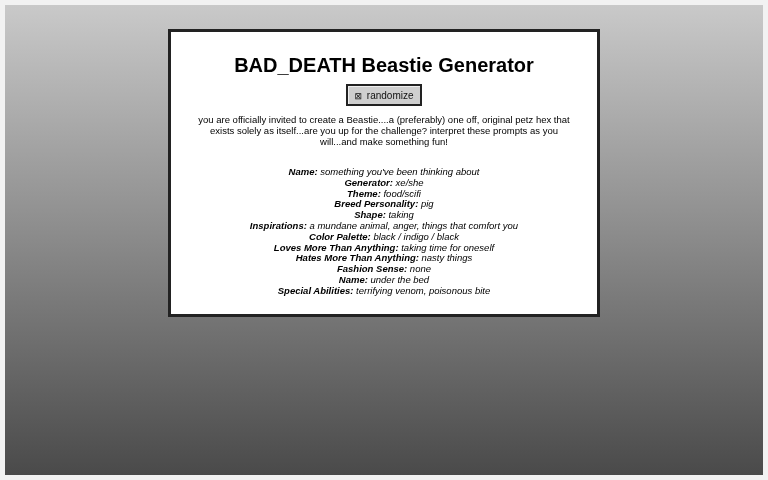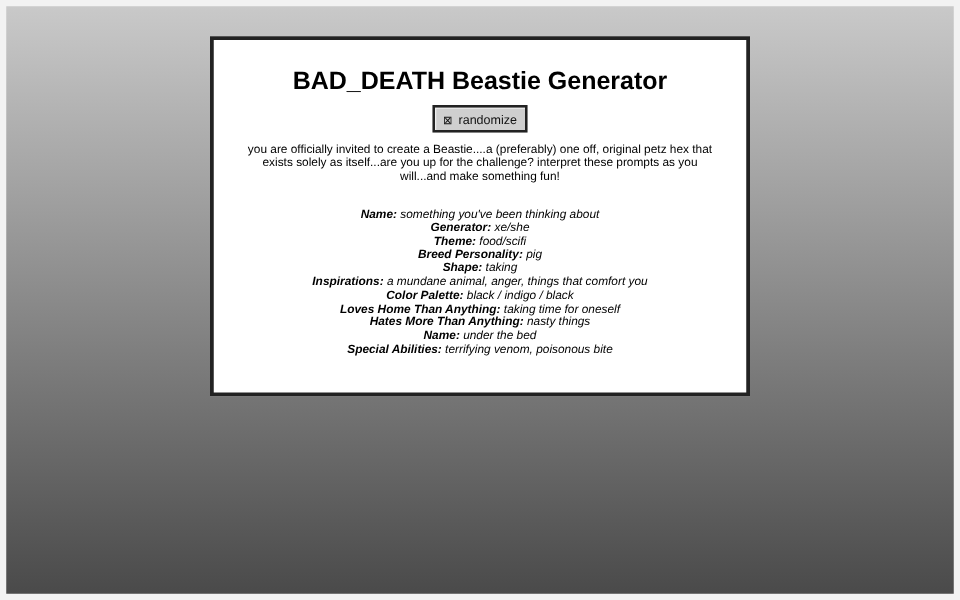--- a/index.html
+++ b/index.html
@@ -72,19 +72,20 @@
     </button>
     <p class="intro">you are officially invited to create a Beastie....a (preferably) one off, original petz hex that exists solely as itself...are you up for the challenge? interpret these prompts as you will...and make something fun!</p>
     <div class="fields">
       <div class="row"><b>Name:</b> <span>something you've been thinking about</span></div>
       <div class="row"><b>Generator:</b> <span>xe/she</span></div>
       <div class="row"><b>Theme:</b> <span>food/scifi</span></div>
       <div class="row"><b>Breed Personality:</b> <span>pig</span></div>
       <div class="row"><b>Shape:</b> <span>taking</span></div>
       <div class="row"><b>Inspirations:</b> <span>a mundane animal, anger, things that comfort you</span></div>
       <div class="row"><b>Color Palette:</b> <span>black / indigo / black</span></div>
-      <div class="row"><b>Loves Home Than Anything:</b> <span>taking time for oneself</span></div>
+      <div class="row"><b>Loves More Than Anything:</b> <span>taking time for oneself</span></div>
       <div class="row"><b>Hates More Than Anything:</b> <span>nasty things</span></div>
+      <div class="row"><b>Fashion Sense:</b> <span>none</span></div>
       <div class="row"><b>Name:</b> <span>under the bed</span></div>
       <div class="row"><b>Special Abilities:</b> <span>terrifying venom, poisonous bite</span></div>
     </div>
   </div>
 </div>
 
 </body></html>

